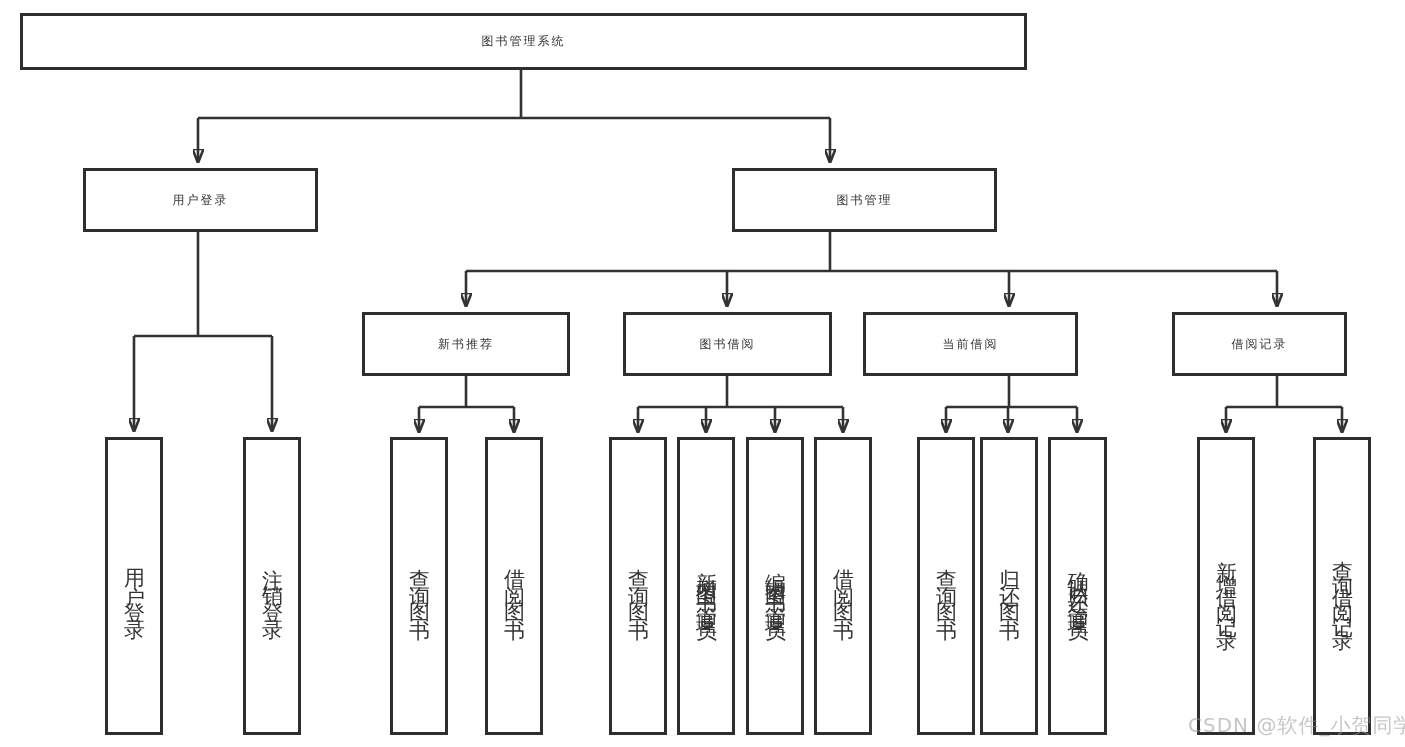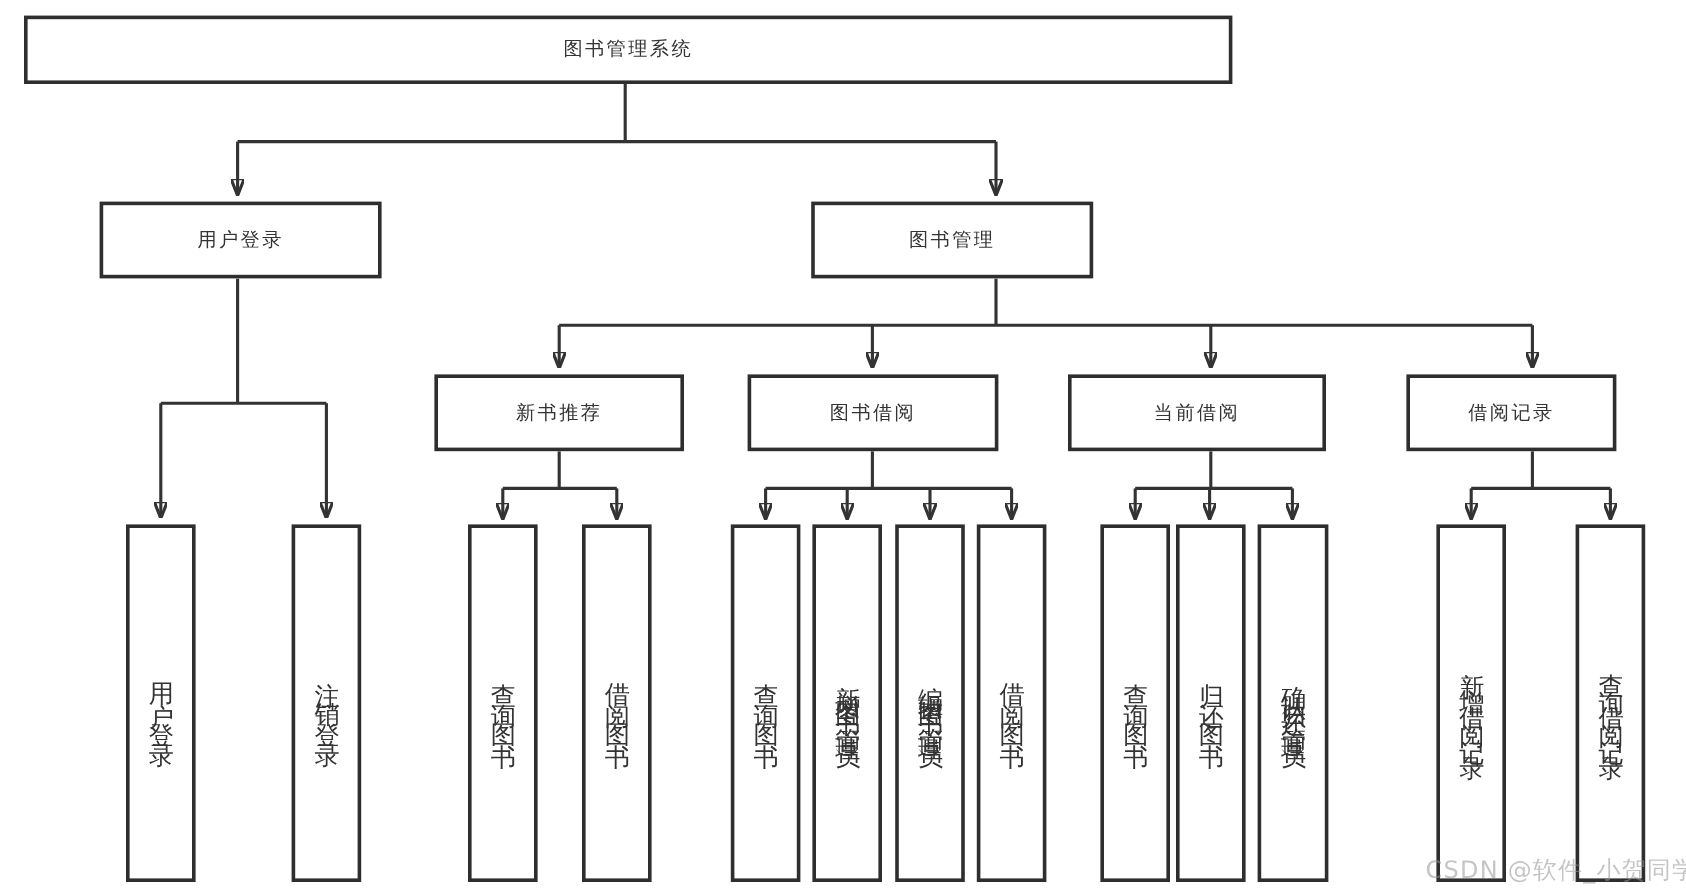--- a/index.html
+++ b/index.html
@@ -26,21 +26,21 @@
   .box {
     position: absolute;
     box-sizing: border-box;
     background: #ffffff;
     border: 3px solid #2e2e2e;
     display: flex;
     align-items: center;
     justify-content: center;
     text-align: center;
   }
-  .box-h { font-size: 16px; letter-spacing: 2px; white-space: nowrap; }
+  .box-h { font-size: 12px; letter-spacing: 2px; white-space: nowrap; }
   .leaf  { font-size: 21px; }
   .leaf .vtxt {
     writing-mode: vertical-rl;
     text-orientation: mixed;
     line-height: 1;
   }
   .sp-lg .vtxt { letter-spacing: 17px; }
   .sp-md .vtxt { letter-spacing: 14px; }
   .sp-sm .vtxt { letter-spacing: 7px; }
   .watermark {
@@ -110,25 +110,25 @@
     <g>
       <path d="M1277,376 V407 M1226,407 H1342"></path>
       <path d="M1226,407 V432" marker-end="url(#arw)"></path>
       <path d="M1342,407 V432" marker-end="url(#arw)"></path>
     </g>
   </svg>
 
   <div class="box box-h" style="left:20px; top:13px; width:1007px; height:57px">图书管理系统</div>
 
   <div class="box box-h" style="left:83px; top:168px; width:235px; height:64px">用户登录</div>
-  <div class="box box-h" style="left:676px; top:168px; width:235px; height:64px">图书管理</div>
+  <div class="box box-h" style="left:732px; top:168px; width:265px; height:64px">图书管理</div>
 
   <div class="box box-h" style="left:362px; top:312px; width:208px; height:64px">新书推荐</div>
   <div class="box box-h" style="left:623px; top:312px; width:209px; height:64px">图书借阅</div>
-  <div class="box box-h" style="left:890px; top:312px; width:215px; height:64px">当前借阅</div>
+  <div class="box box-h" style="left:863px; top:312px; width:215px; height:64px">当前借阅</div>
   <div class="box box-h" style="left:1172px; top:312px; width:175px; height:64px">借阅记录</div>
 
   <div class="box leaf sp-lg" style="left:105px; top:437px; width:58px; height:298px">
     <span class="vtxt">用户登录</span>
   </div>
   <div class="box leaf sp-lg" style="left:243px; top:437px; width:58px; height:298px">
     <span class="vtxt">注销登录</span>
   </div>
 
   <div class="box leaf sp-lg" style="left:390px; top:437px; width:58px; height:298px">

